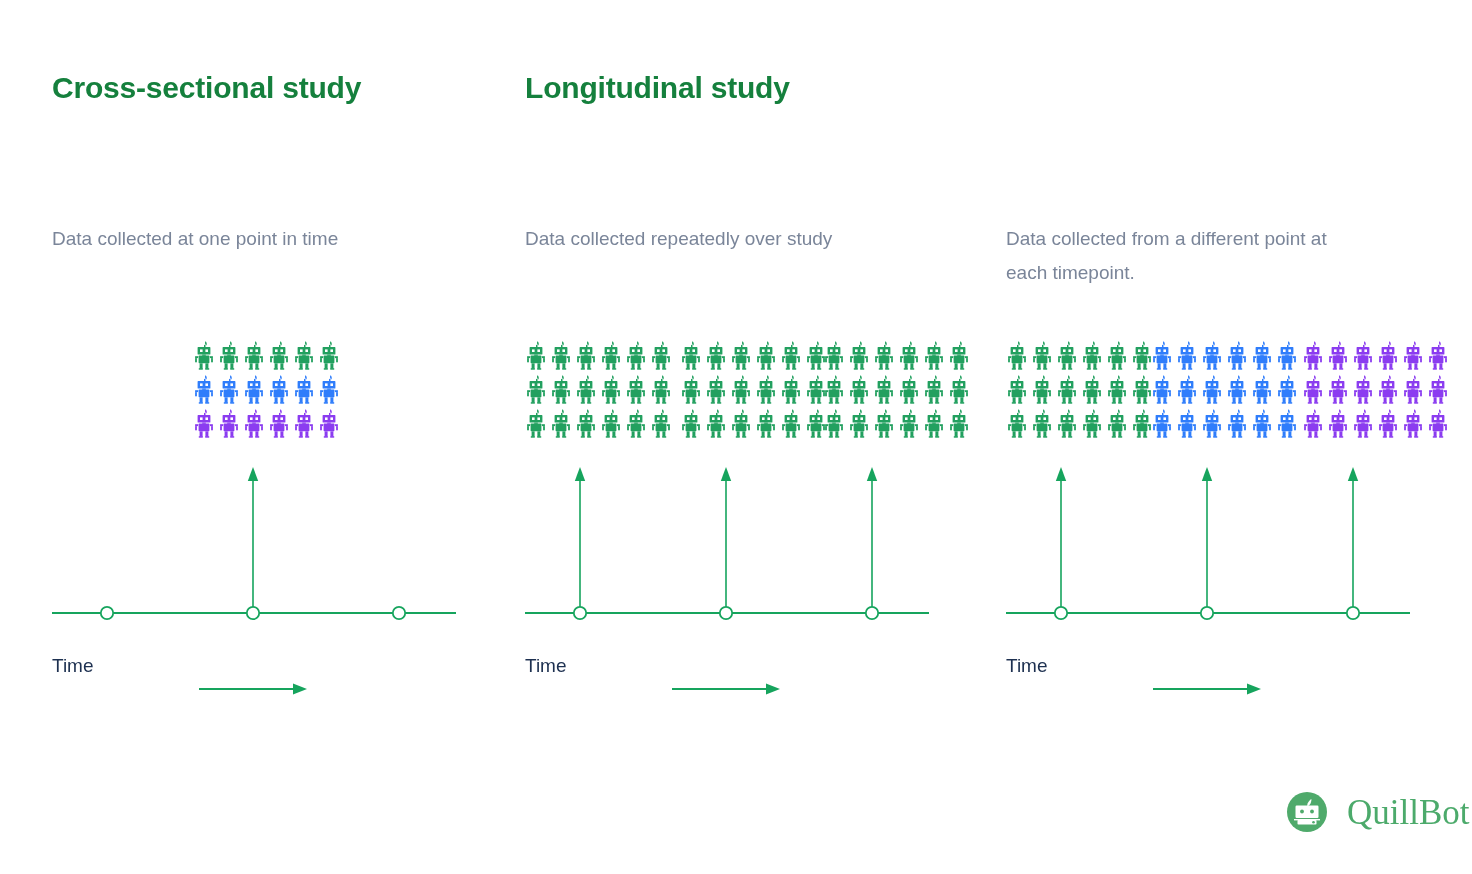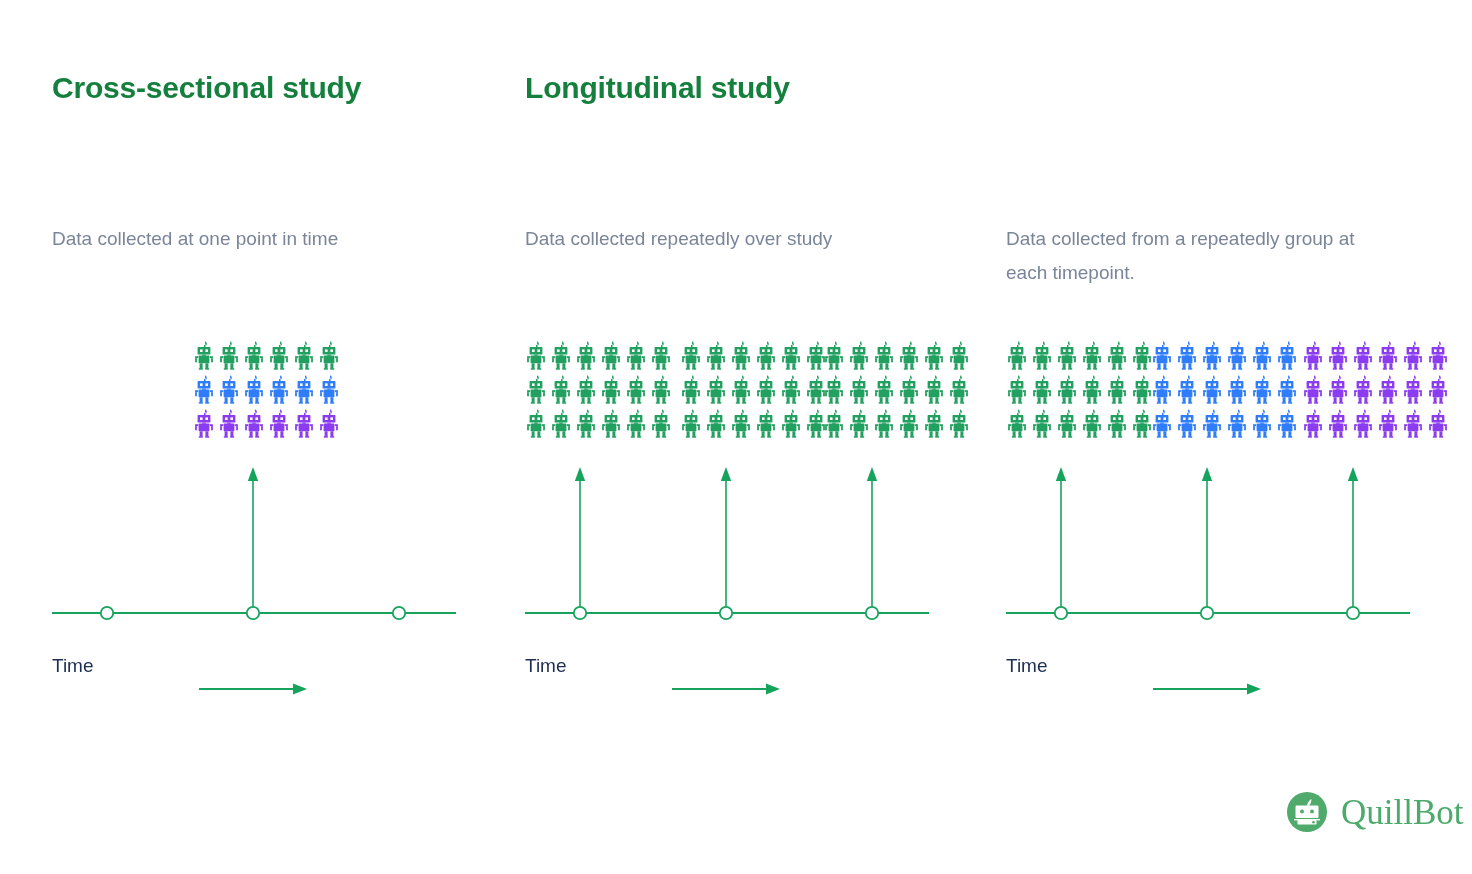--- a/index.html
+++ b/index.html
@@ -118,21 +118,21 @@
     justify-content: center;
   }
 
   
   .logo {
     position: absolute;
     left: 1286px;
     top: 791px;
     display: flex;
     align-items: center;
-    gap: 13px;
+    gap: 19px;
   }
   .logo-mark { width: 42px; height: 42px; display: block; }
   .logo-text {
     font-family: "Liberation Serif", serif;
     font-size: 35px;
     color: #4caa6b;
     line-height: 1;
     letter-spacing: 0px;
   }
 </style>
@@ -1563,21 +1563,21 @@
     <div class="time-label">Time</div>
     <div class="time-arrow">
         <svg width="110" height="14" viewBox="0 0 110 14">
           <line x1="0" y1="7" x2="96" y2="7" stroke="#16a45d" stroke-width="1.8"></line>
           <polygon points="108,7 94,1.4 94,12.6" fill="#16a45d"></polygon>
         </svg>
       </div>
   </div>
 
   <div class="column" id="col-2">
-    <div class="col-sub">Data collected from a repeatedly group at each timepoint.</div>
+    <div class="col-sub">Data collected from a different point at each timepoint.</div>
     <div class="groups">
         <div class="robot-group g0">
           <div class="robot">
             <svg viewBox="0 0 22 30">
               <path d="M12.3 1.2 C13.9 2.1 14.1 4.0 13.4 5.4 C12.2 4.9 11.6 3.2 12.3 1.2 Z" fill="#22a05f"></path>
               <rect x="11.0" y="4.9" width="1.5" height="2.6" fill="#22a05f"></rect>
               <rect x="4.6" y="7.1" width="12.8" height="7.4" rx="0.6" fill="#22a05f"></rect>
               <rect x="7.0" y="9.4" width="2.6" height="2.6" fill="#ffffff"></rect>
               <rect x="12.4" y="9.4" width="2.6" height="2.6" fill="#ffffff"></rect>
               <rect x="9.2" y="14.5" width="3.6" height="1.3" fill="#22a05f"></rect>

